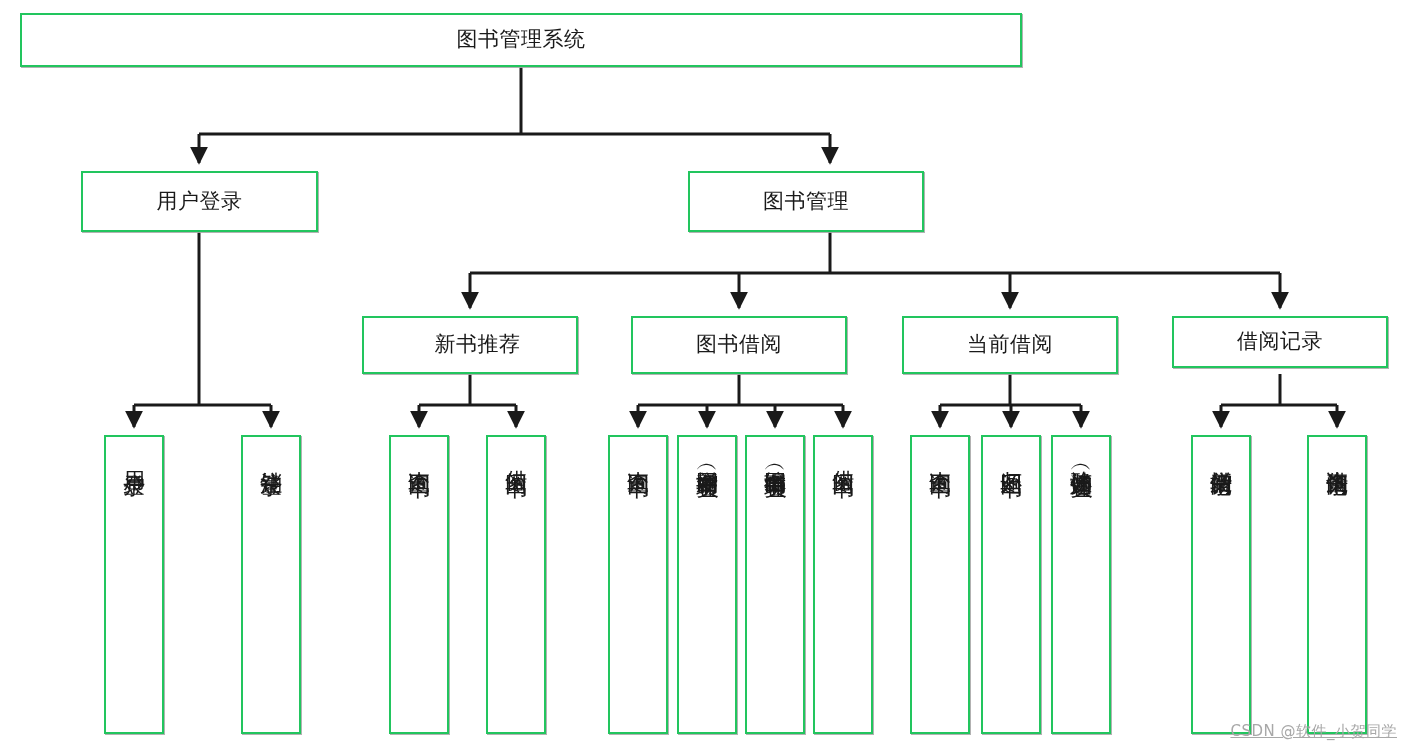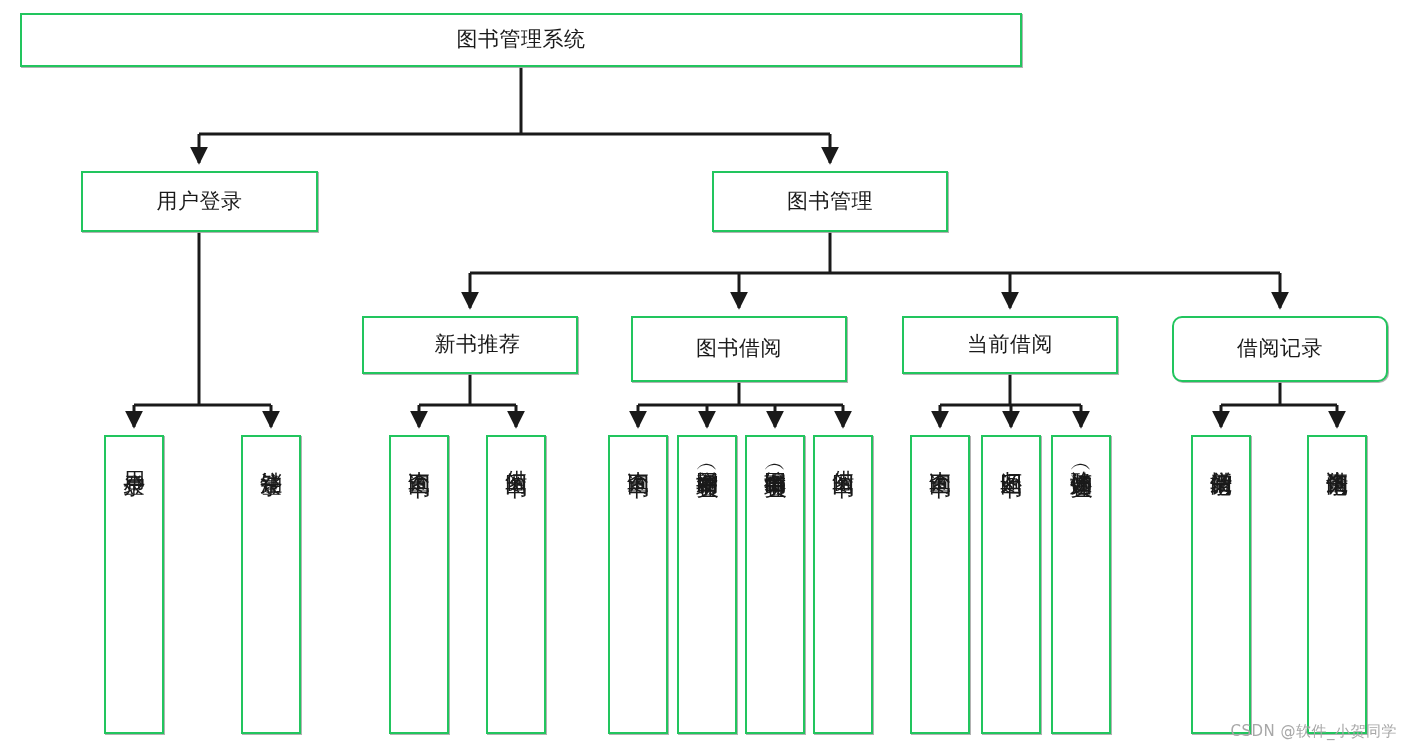--- a/index.html
+++ b/index.html
@@ -65,20 +65,21 @@
     letter-spacing: 1px;
   }
   #watermark {
     position: absolute;
     right: 8px;
     bottom: 6px;
     font-size: 15px;
     color: #a8a8a8;
     letter-spacing: 0.5px;
     white-space: nowrap;
+    text-decoration: underline;
   }
 </style>
 </head>
 <body>
 
 <div id="canvas">
 
   <svg id="edges" viewBox="0 0 1405 747" width="1405" height="747" xmlns="http://www.w3.org/2000/svg">
     <defs>
       <marker id="arrow" viewBox="0 0 10 10" refX="9" refY="5" markerWidth="6" markerHeight="6" orient="auto-start-reverse">
@@ -140,34 +141,34 @@
     </g>
   </svg>
 
   <div class="node horizontal" style="left: 20px; top: 13px; width: 1002px; height: 54px;">
     <span class="label">图书管理系统</span>
   </div>
 
   <div class="node horizontal" style="left: 81px; top: 171px; width: 237px; height: 61px;">
     <span class="label">用户登录</span>
   </div>
-  <div class="node horizontal" style="left: 712px; top: 171px; width: 236px; height: 61px;">
+  <div class="node horizontal" style="left: 688px; top: 171px; width: 236px; height: 61px;">
     <span class="label">图书管理</span>
   </div>
 
   <div class="node horizontal" style="left: 362px; top: 316px; width: 216px; height: 58px; padding-left: 15px;">
     <span class="label">新书推荐</span>
   </div>
-  <div class="node horizontal" style="left: 631px; top: 316px; width: 216px; height: 66px;">
+  <div class="node horizontal" style="left: 631px; top: 316px; width: 216px; height: 58px;">
     <span class="label">图书借阅</span>
   </div>
   <div class="node horizontal" style="left: 902px; top: 316px; width: 216px; height: 58px; justify-content: center;">
     <span class="label">当前借阅</span>
   </div>
-  <div class="node horizontal" style="left: 1172px; top: 316px; width: 216px; height: 66px; border-radius: 10px;">
+  <div class="node horizontal" style="left: 1172px; top: 316px; width: 216px; height: 52px;">
     <span class="label">借阅记录</span>
   </div>
 
   <div class="node vertical" style="left: 104px; top: 435px; width: 60px; height: 299px;">
     <span class="label">用户登录</span>
   </div>
   <div class="node vertical" style="left: 241px; top: 435px; width: 60px; height: 299px;">
     <span class="label">注销登录</span>
   </div>
   <div class="node vertical" style="left: 389px; top: 435px; width: 60px; height: 299px;">

